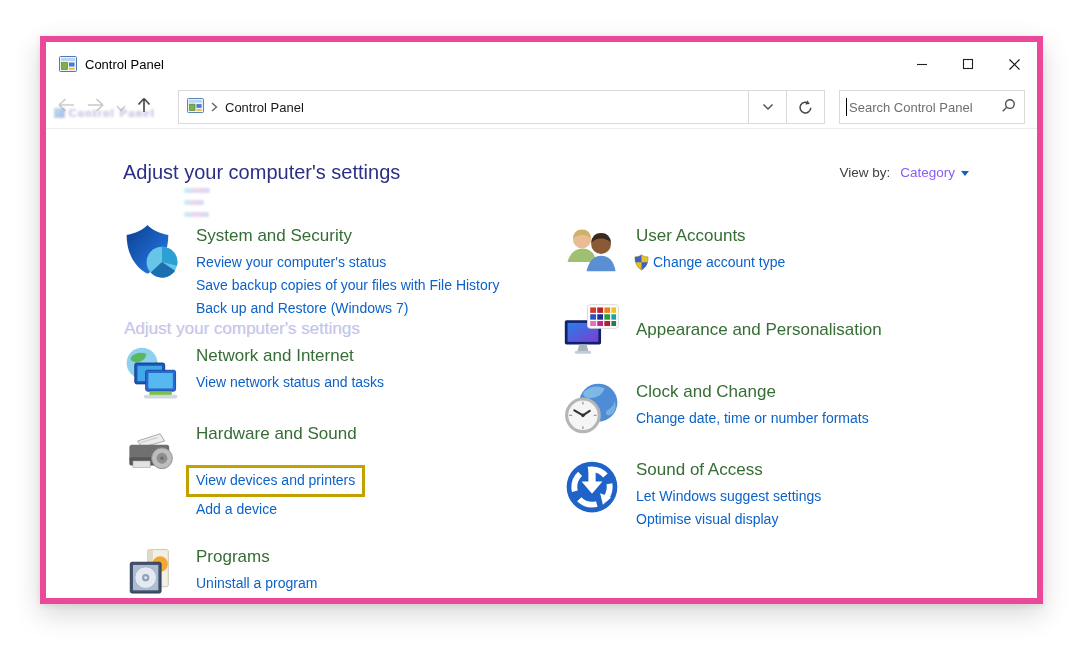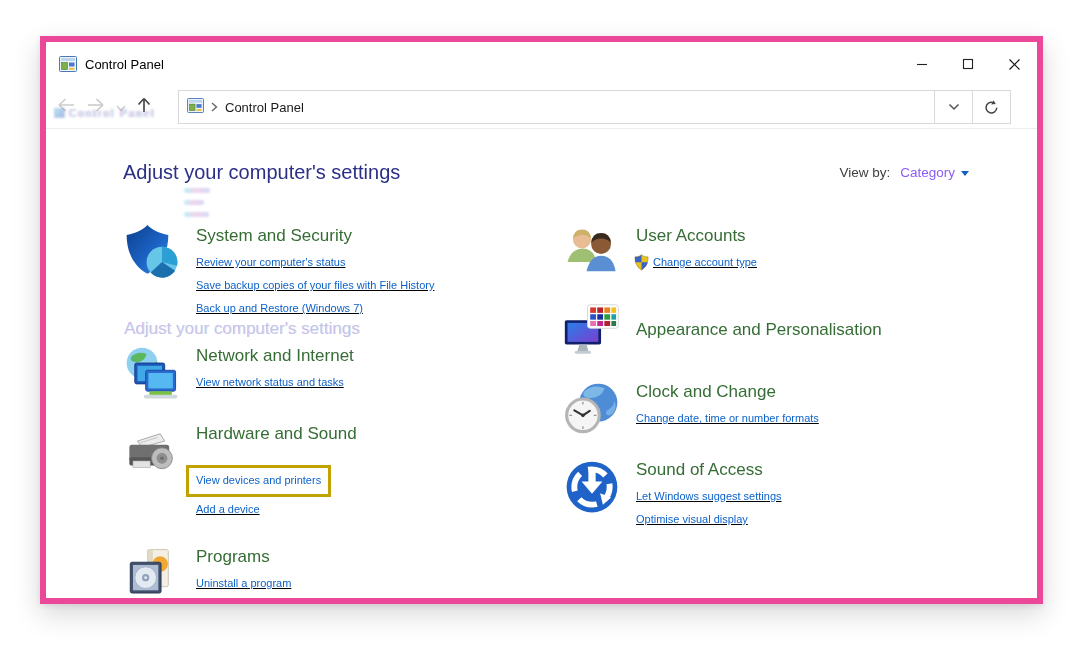--- a/index.html
+++ b/index.html
@@ -79,21 +79,21 @@
 
   .columns { display:flex; margin-top:40px; }
   .col-left { width:440px; flex:0 0 auto; }
   .col-right { flex:1 1 auto; }
 
   .cat { display:flex; gap:15px; margin-bottom:24px; }
   .cat-icon { width:58px; height:58px; flex:0 0 auto; }
   .cat--center { align-items:center; }
   .cat-title { font-size:17px; font-weight:400; color:#356d35; line-height:24px; margin-bottom:3px; display:inline-block; cursor:pointer; }
   .cat-links { list-style:none; }
-  .cat-links li { line-height:23px; font-size:11px;text-decoration:underline; }
+  .cat-links li { line-height:23px; font-size:14px; }
   .cat-link { color:#0c62c9; text-decoration:none; cursor:pointer; }
   .hl-box {
     display:inline-block; border:3px solid #c2a200; padding:1px 7px 2px 7px;
     margin-left:-10px; margin-top:16px; margin-bottom:1px;
   }
   .link-with-shield { display:inline-flex; align-items:center; gap:4px; }
   .mini-shield { width:15px; height:17px; flex:0 0 auto; margin-left:-2px; }
 
   .mb-sm { margin-bottom:20px; }
   .mb-md { margin-bottom:24px; }
@@ -182,20 +182,30 @@
           </svg>
       </div>
       <div class="crumb-seg">
         <svg viewBox="0 0 18 18" width="17" height="17">
           <path d="M14.6 9.3 a5.7 5.7 0 1 1 -1.7 -4.3" fill="none" stroke="#444" stroke-width="1.6"></path>
           <path d="M11.4 1.2 l1.6 4.2 -4.4 0.4 Z" fill="#444"></path>
         </svg>
       </div>
     </div>
 
+    <div class="search-box">
+      <div class="caret"></div>
+      <input type="text" placeholder="Search Control Panel" style="">
+      <span>
+        <svg viewBox="0 0 16 16" width="15" height="15">
+          <circle cx="9.5" cy="6.5" r="4.6" fill="none" stroke="#4f4f4f" stroke-width="1.5"></circle>
+          <line x1="6" y1="10" x2="1.8" y2="14.2" stroke="#4f4f4f" stroke-width="1.5"></line>
+        </svg>
+      </span>
+    </div>
   </div>
 
   <div class="ghost-navrow">
     <span class="gsq"></span>
     <span class="gtxt">Control Panel</span>
   </div>
   <div class="ghost-smudges">
     <div class="gs1"></div>
       <div class="gs2"></div>
       <div class="gs3"></div>

